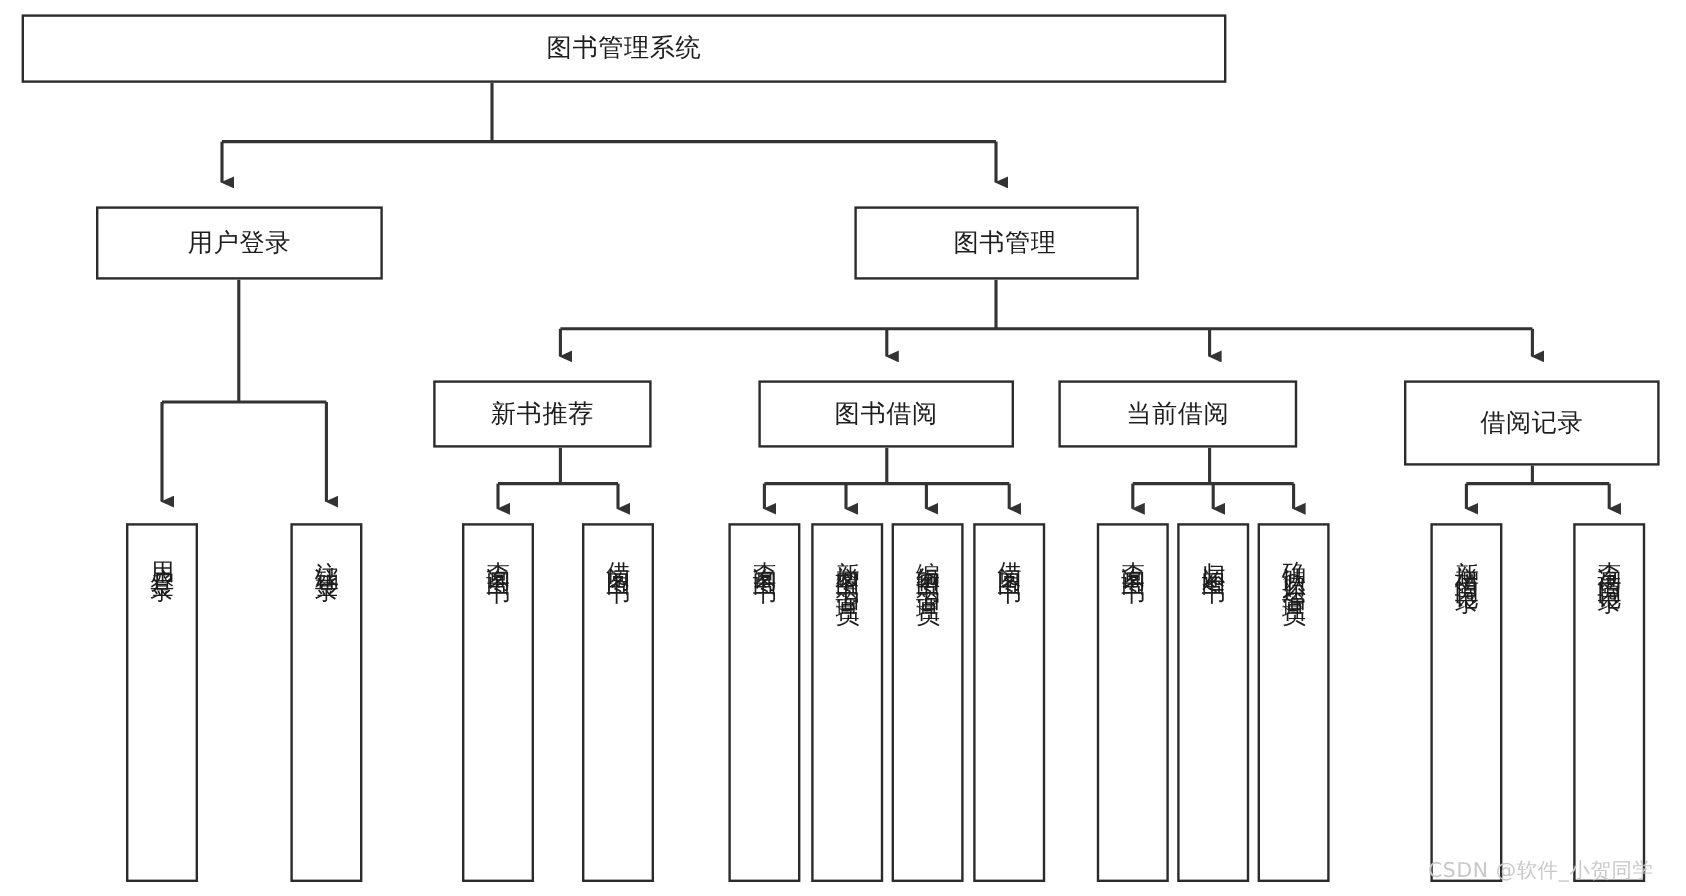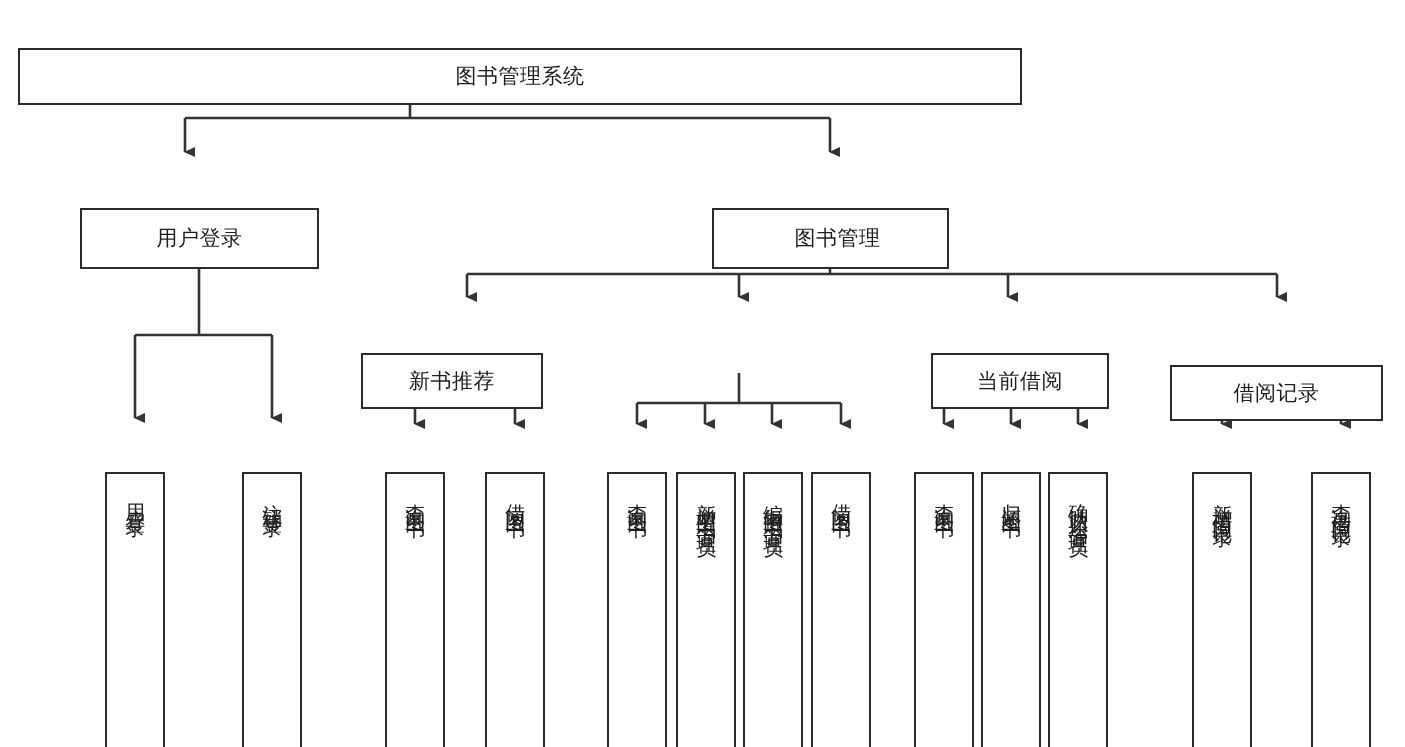--- a/index.html
+++ b/index.html
@@ -31,21 +31,20 @@
   }
   .node-box {
     position: absolute;
     box-sizing: border-box;
     background: #ffffff;
     border: 2px solid #2b2b2b;
     display: flex;
     align-items: center;
     justify-content: center;
     overflow: hidden;
-    margin-top: 36px;
   }
   .node-label {
     color: #1d1d1d;
     font-size: 21px;
     line-height: 1.18;
     letter-spacing: 0.5px;
     text-align: center;
     white-space: nowrap;
   }
   .node-box.vertical {
@@ -143,24 +142,27 @@
   <div class="node-box" style="left:80px; top:172px; width:239px; height:61px;">
     <span class="node-label">用户登录</span>
   </div>
   <div class="node-box" style="left:712px; top:172px; width:237px; height:61px;padding-left:14px;">
     <span class="node-label">图书管理</span>
   </div>
 
   <div class="node-box" style="left:361px; top:317px; width:182px; height:56px;">
     <span class="node-label">新书推荐</span>
   </div>
-  <div class="node-box" style="left:931px; top:317px; width:178px; height:56px;">
+  <div class="node-box" style="left:632px; top:317px; width:213px; height:56px;">
+    <span class="node-label">图书借阅</span>
+  </div>
+  <div class="node-box" style="left:882px; top:317px; width:199px; height:56px;">
     <span class="node-label">当前借阅</span>
   </div>
-  <div class="node-box" style="left:1170px; top:329px; width:213px; height:56px;">
+  <div class="node-box" style="left:1170px; top:317px; width:213px; height:71px;">
     <span class="node-label">借阅记录</span>
   </div>
 
   <div class="node-box vertical" style="left:105px; top:436px; width:60px; height:299px;">
     <span class="node-label">用户登录</span>
   </div>
   <div class="node-box vertical" style="left:242px; top:436px; width:60px; height:299px;">
     <span class="node-label">注销登录</span>
   </div>
 
@@ -194,14 +196,15 @@
     <span class="node-label">确认归还（管理员）</span>
   </div>
 
   <div class="node-box vertical" style="left:1192px; top:436px; width:60px; height:299px;">
     <span class="node-label">新增借阅记录</span>
   </div>
   <div class="node-box vertical" style="left:1311px; top:436px; width:60px; height:299px;">
     <span class="node-label">查询借阅记录</span>
   </div>
 
+  <div class="watermark" style="left:1190px; top:714px;">CSDN @软件_小贺同学</div>
 
 </div>
 
 </body></html>

